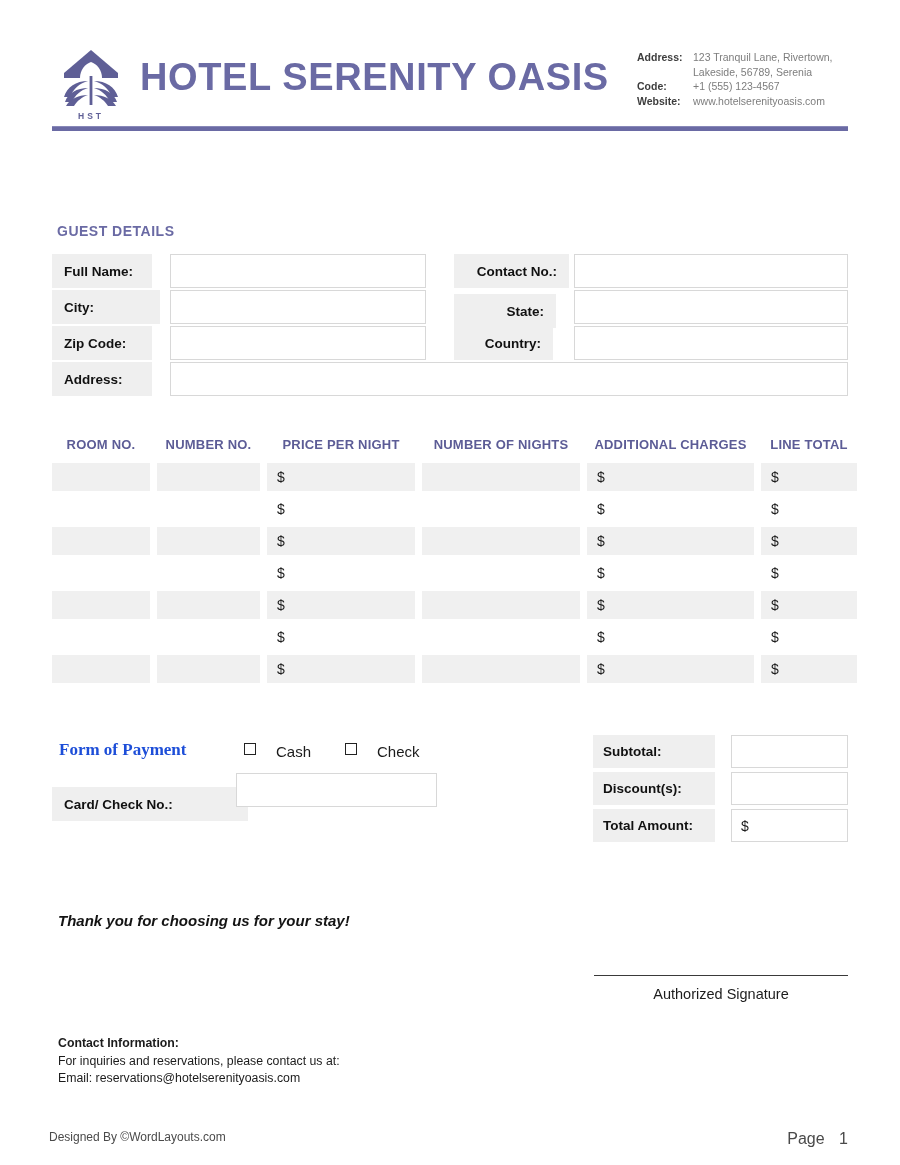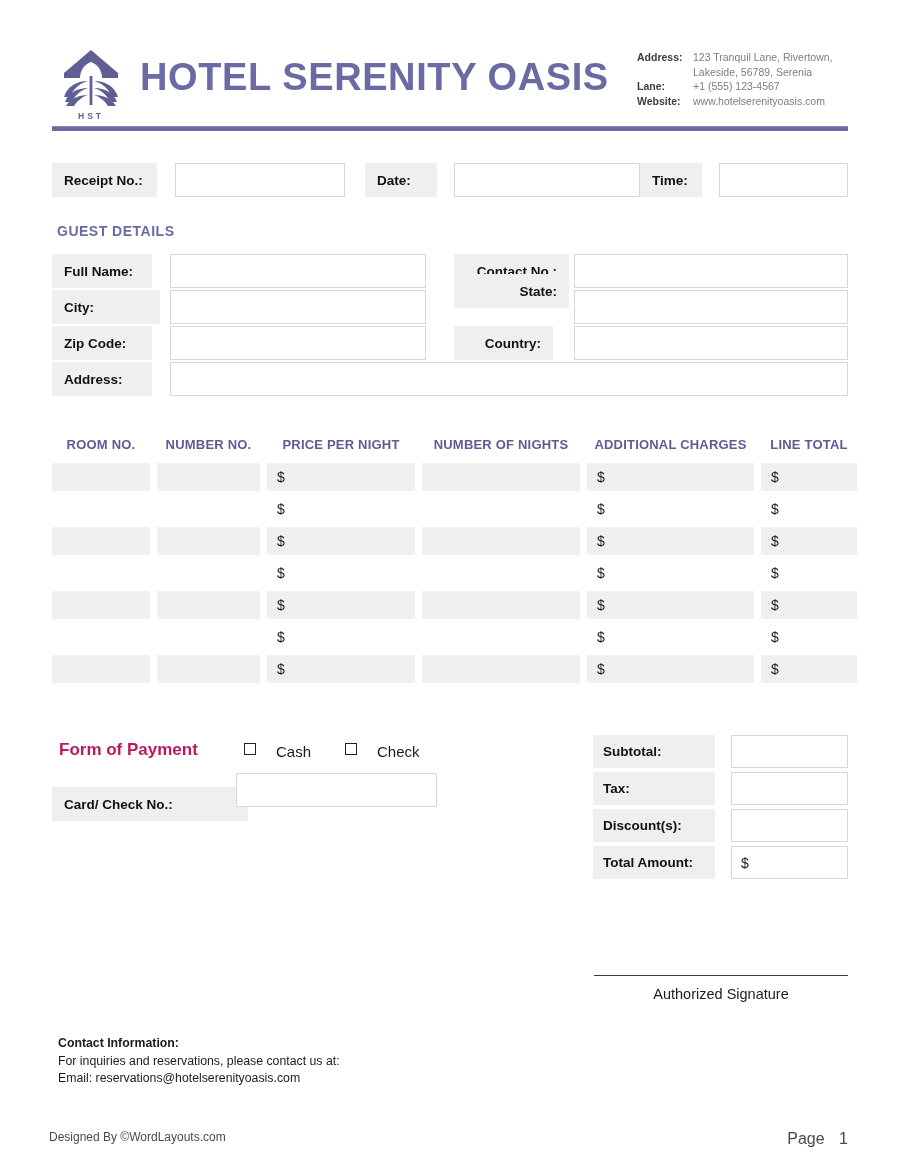--- a/index.html
+++ b/index.html
@@ -69,21 +69,21 @@
   .c0 { width: 98px; flex: none; }
   .c1 { width: 103px; flex: none; }
   .c2 { width: 148px; flex: none; }
   .c3 { width: 158px; flex: none; }
   .c4 { width: 167px; flex: none; }
   .c5 { width: 96px; flex: none; }
   .gap { width: 7px; flex: none; }
 
   
   .payment { position: absolute; left: 52px; top: 735px; width: 440px; }
-  .pay-title { position: absolute; left: 7px; top: 5px; font-size: 17px; font-weight: bold; color: #be185d; }
+  .pay-title { position: absolute; left: 7px; top: 5px; font-size: 17px; font-weight: bold; color: #1d4ed8; font-family: Liberation Serif, serif; }
   .chk-group { position: absolute; left: 192px; top: 8px; display: flex; align-items: flex-start; font-size: 15px; color:#1c1c1c; }
   .chkbox { width: 12px; height: 12px; border: 1.4px solid #222; background: #fff; display: inline-block; }
   .chk-label { margin-left: 20px; margin-right: 34px; }
 
   
   .totals { position: absolute; left: 593px; top: 735px; width: 255px; }
   .tot-row { position: relative; height: 36px; margin-bottom: 1px; }
   .tot-lbl {
     position: absolute; left: 0; top: 0; width: 122px; height: 33px;
     background: #efefef; font-weight: bold; font-size: 13.5px; color:#111;
@@ -140,55 +140,45 @@
 
     <div class="hotel-title">HOTEL SERENITY OASIS</div>
 
     <div class="contact-head">
       <div class="row">
         <span class="lbl">Address:</span>
         <span class="val">123 Tranquil Lane, Rivertown,</span>
       </div>
       <div class="val2">Lakeside, 56789, Serenia</div>
       <div class="row">
-        <span class="lbl">Lane:</span>
+        <span class="lbl">Code:</span>
         <span class="val">+1 (555) 123-4567</span>
       </div>
       <div class="row">
         <span class="lbl">Website:</span>
         <span class="val">www.hotelserenityoasis.com</span>
       </div>
     </div>
   </div>
 
   <div class="hr-bar"></div>
 
-  <div class="receipt-row">
-    <div class="fld-label" style="left:0; width:105px;">Receipt No.:</div>
-    <div class="fld-box" style="left:123px; width:170px;"></div>
-
-    <div class="fld-label" style="left:313px; width:72px;">Date:</div>
-    <div class="fld-box" style="left:402px; width:186px;"></div>
-
-    <div class="fld-label" style="left:588px; width:62px;">Time:</div>
-    <div class="fld-box" style="left:667px; width:129px;"></div>
-  </div>
 
   <div class="section-title">GUEST DETAILS</div>
 
   <div class="guest">
 
     <div class="fld-label" style="left:0; top:0; width:100px;">Full Name:</div>
     <div class="fld-box" style="left:118px; top:0; width:256px;"></div>
     <div class="fld-label right" style="left:390px; top:0; width:115px;">Contact No.:</div>
     <div class="fld-box" style="left:522px; top:0; width:274px;"></div>
 
     <div class="fld-label" style="left:0; top:36px; width:108px;">City:</div>
     <div class="fld-box" style="left:118px; top:36px; width:256px;"></div>
-    <div class="fld-label right" style="left:390px; top:20px; width:115px;">State:</div>
+    <div class="fld-label right" style="left:390px; top:40px; width:102px;">State:</div>
     <div class="fld-box" style="left:522px; top:36px; width:274px;"></div>
 
     <div class="fld-label" style="left:0; top:72px; width:100px;">Zip Code:</div>
     <div class="fld-box" style="left:118px; top:72px; width:256px;"></div>
     <div class="fld-label right" style="left:390px; top:72px; width:99px;">Country:</div>
     <div class="fld-box" style="left:522px; top:72px; width:274px;"></div>
 
     <div class="fld-label" style="left:0; top:108px; width:100px;">Address:</div>
     <div class="fld-box" style="left:118px; top:108px; width:678px;"></div>
   </div>
@@ -320,33 +310,30 @@
     <div class="fld-label" style="left:0; top:52px; width:196px;">Card/ Check No.:</div>
     <div class="fld-box" style="left:184px; top:38px; width:201px;"></div>
   </div>
 
   <div class="totals">
     <div class="tot-row">
       <div class="tot-lbl">Subtotal:</div>
       <div class="tot-box"></div>
     </div>
     <div class="tot-row">
-      <div class="tot-lbl">Tax:</div>
-      <div class="tot-box"></div>
-    </div>
-    <div class="tot-row">
       <div class="tot-lbl">Discount(s):</div>
       <div class="tot-box"></div>
     </div>
     <div class="tot-row">
       <div class="tot-lbl">Total Amount:</div>
       <div class="tot-box dollar"></div>
     </div>
   </div>
 
+  <div class="thanks">Thank you for choosing us for your stay!</div>
 
   <div class="sig-line"></div>
   <div class="sig-label">Authorized Signature</div>
 
   <div class="contact-info">
     <div class="hdr">Contact Information:</div>
     <div>For inquiries and reservations, please contact us at:</div>
     <div>Email: reservations@hotelserenityoasis.com</div>
   </div>
 

